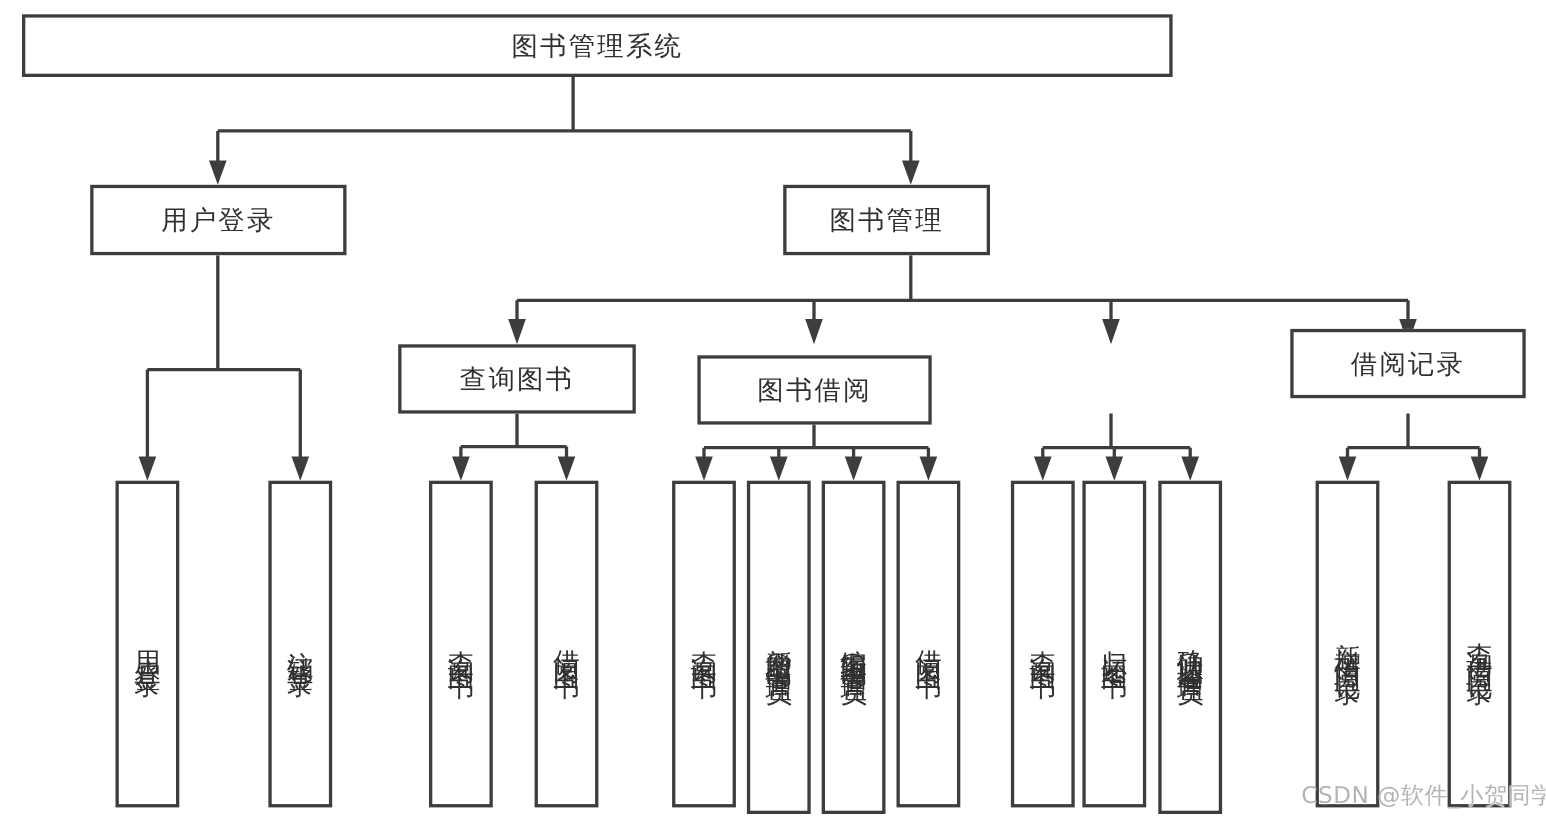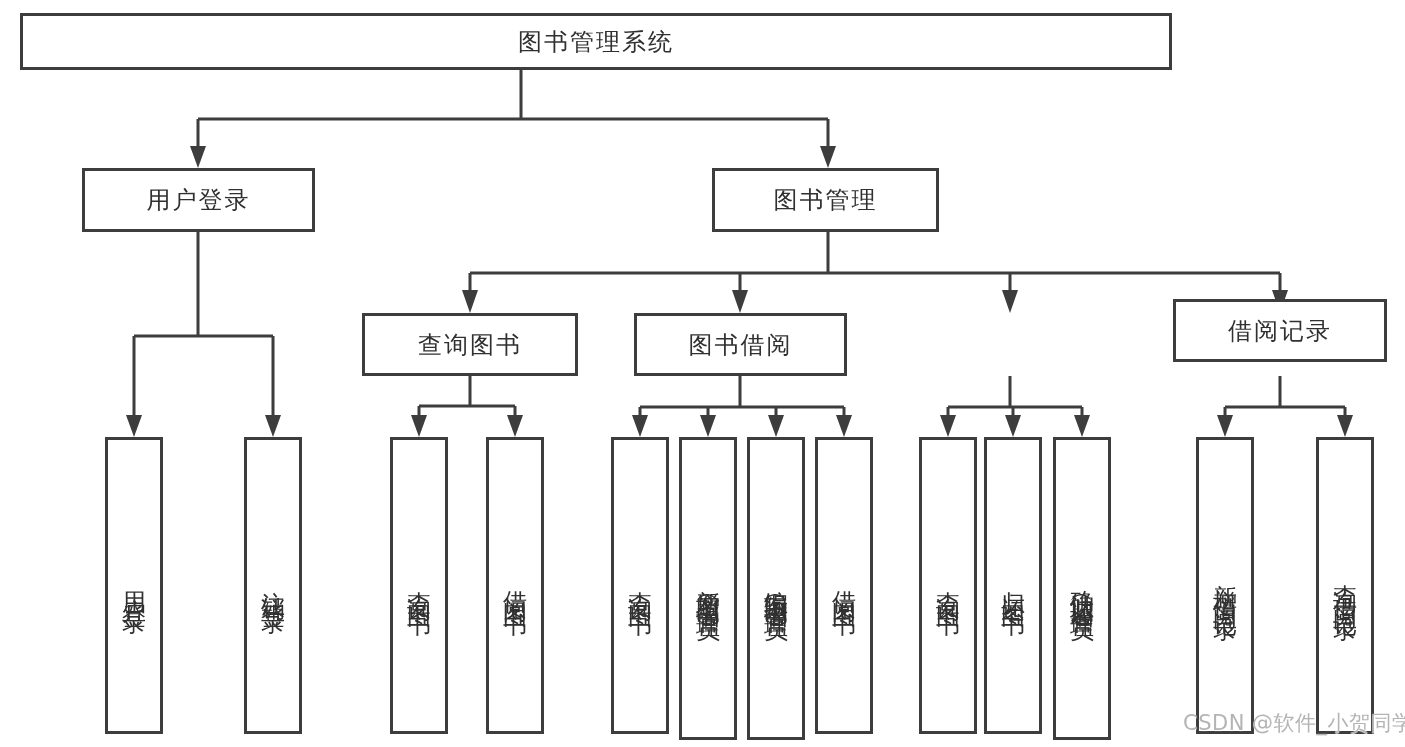--- a/index.html
+++ b/index.html
@@ -25,25 +25,25 @@
     border: 3px solid #3d3d3d;
     background: #ffffff;
     display: flex;
     align-items: center;
     justify-content: center;
     font-size: 24px;
     letter-spacing: 2px;
     color: #303030;
     z-index: 2;
   }
-  .node.root   { left: 20px;   top: 13px;  width: 1152px; height: 57px; }
+  .node.root   { left: 20px;   top: 13px;  width: 1046px; height: 57px; }
   .node.n-ul   { left: 82px;   top: 168px; width: 233px;  height: 64px; }
-  .node.n-bm   { left: 712px;  top: 168px; width: 227px;  height: 64px; }
+  .node.n-bm   { left: 712px;  top: 168px; width: 188px;  height: 64px; }
   .node.n-nb   { left: 362px;  top: 313px; width: 216px;  height: 63px; }
-  .node.n-bb   { left: 634px;  top: 313px; width: 213px;  height: 63px; }
+  .node.n-bb   { left: 634px;  top: 323px; width: 213px;  height: 63px; }
   .node.n-cb   { left: 904px;  top: 313px; width: 213px;  height: 63px; }
   .node.n-br   { left: 1173px; top: 299px; width: 214px;  height: 63px; }
   .leaf {
     position: absolute;
     box-sizing: border-box;
     top: 437px;
     width: 58px;
     height: 297px;
     border: 3px solid #3d3d3d;
     background: #ffffff;

